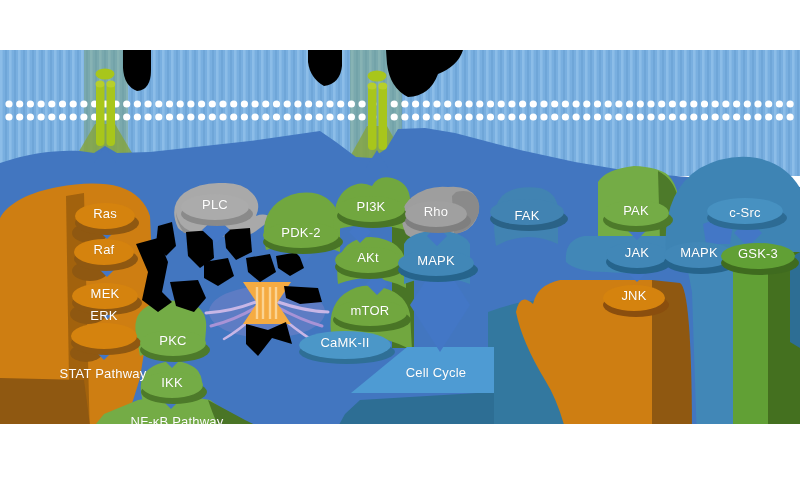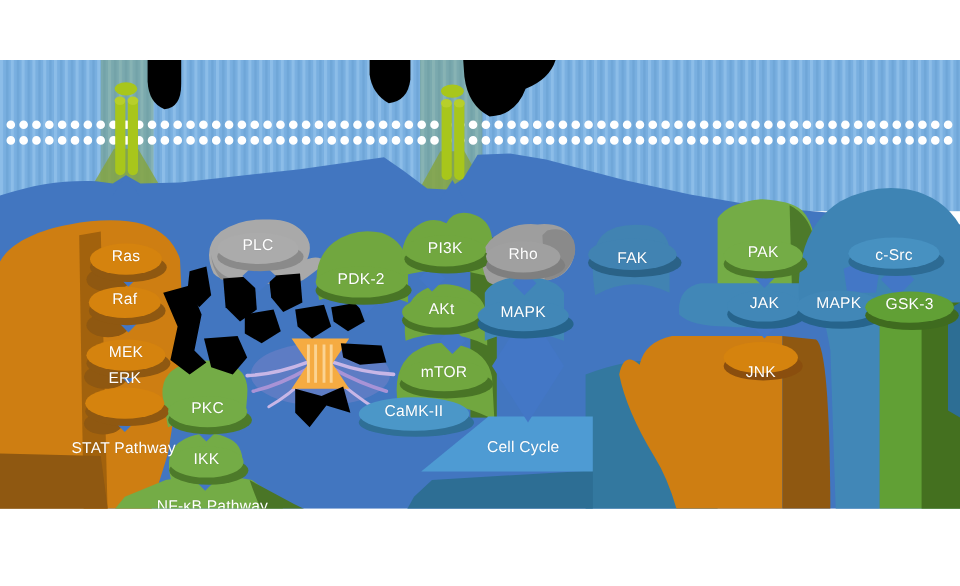--- a/index.html
+++ b/index.html
@@ -230,17 +230,17 @@
 <div class="node-label" style="left:371px;top:206px">PI3K</div>
 <div class="node-label" style="left:368px;top:257px">AKt</div>
 <div class="node-label" style="left:370px;top:310px">mTOR</div>
 <div class="node-label" style="left:345px;top:342px">CaMK-II</div>
 <div class="node-label" style="left:436px;top:211px">Rho</div>
 <div class="node-label" style="left:436px;top:260px">MAPK</div>
 <div class="node-label" style="left:436px;top:372px">Cell Cycle</div>
 <div class="node-label" style="left:527px;top:215px">FAK</div>
 <div class="node-label" style="left:636px;top:210px">PAK</div>
 <div class="node-label" style="left:637px;top:252px">JAK</div>
-<div class="node-label" style="left:634px;top:310px">JNK</div>
+<div class="node-label" style="left:634px;top:295px">JNK</div>
 <div class="node-label" style="left:699px;top:252px">MAPK</div>
 <div class="node-label" style="left:745px;top:212px">c-Src</div>
 <div class="node-label" style="left:758px;top:253px">GSK-3</div>
 </div>
 
 </body></html>

